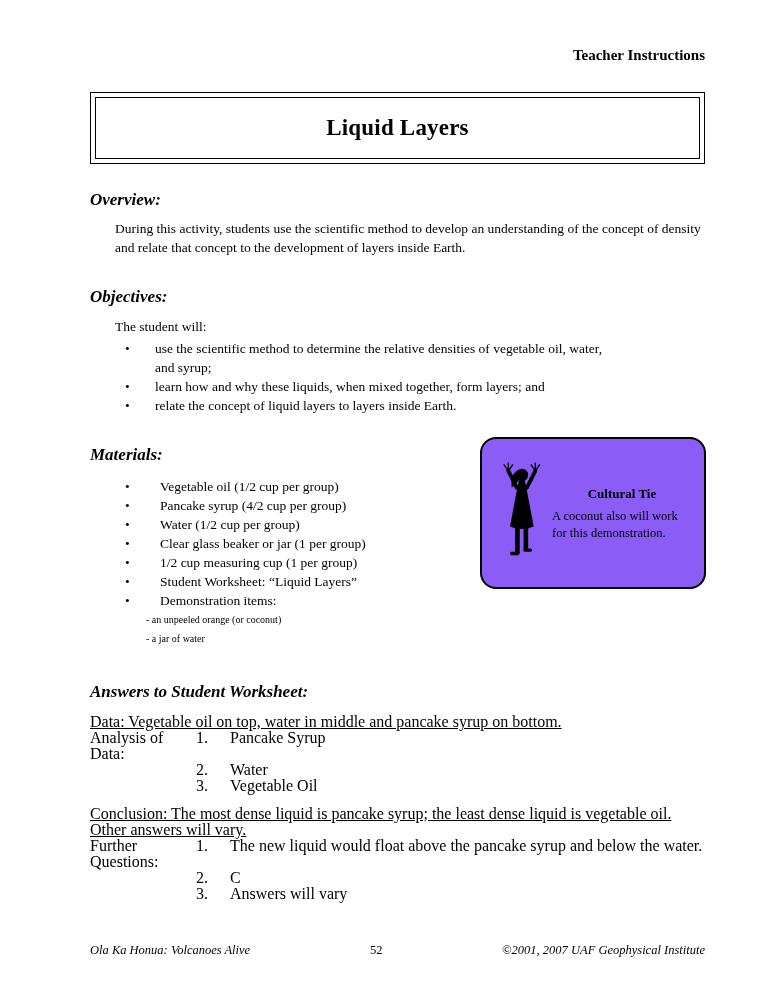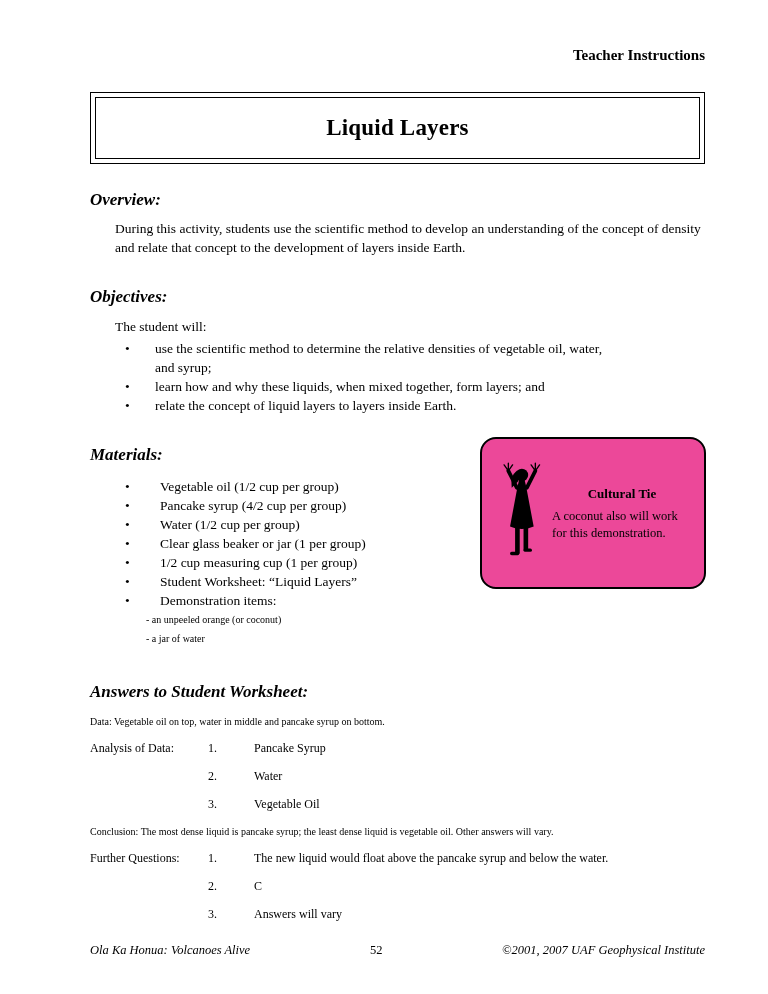--- a/index.html
+++ b/index.html
@@ -58,43 +58,41 @@
   .mat-rows { margin-top:12px; margin-left:35px; max-width:345px; }
   .mat-rows .bullet-row .marker { flex:0 0 35px; }
   .sub-row { margin-left:56px; font-size:10px; line-height:19px; }
 
   .cultural-box {
     position:absolute;
     left:480px; top:437px;
     width:226px; height:152px;
     border:2px solid #000;
     border-radius:16px;
-    background:#ec4899;
+    background:#8b5cf6;
     display:flex;
     align-items:center;
     padding:10px 12px 10px 8px;
   }
   .dancer-wrap { flex:0 0 62px; display:flex; justify-content:center; }
   .cultural-text { flex:1; font-size:12.5px; line-height:17px; }
   .cultural-title { font-weight:bold; font-size:13px; text-align:center; margin-bottom:6px; }
 
   .answers-heading { margin-top:34px; }
-  .small-text { font-size:10px; line-height:16px; }
+  .small-text { font-size:16px; line-height:16px;text-decoration:underline; }
   .data-line { margin-top:12px; }
   .conclusion-line { margin-top:12px; }
 
   .answer-grid {
-    margin-top:10px;
     display:grid;
     grid-template-columns:106px 34px auto;
     column-gap:0;
     row-gap:0;
-    font-size:12px;
+    font-size:16px;
     line-height:16px;
-    gap:12px;
   }
   .answer-grid > div { padding:0; }
 
   .footer {
     position:absolute;
     left:90px; right:63px; bottom:36px;
     display:flex;
     justify-content:space-between;
     align-items:center;
     font-size:12.5px;

